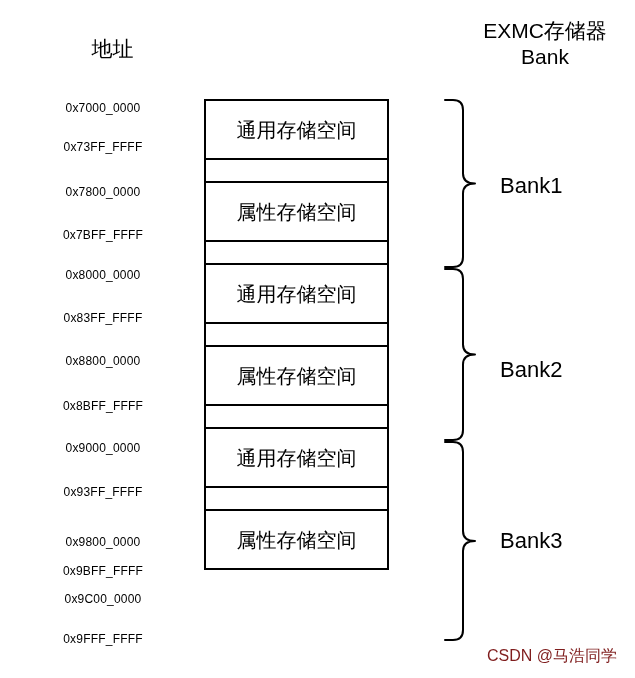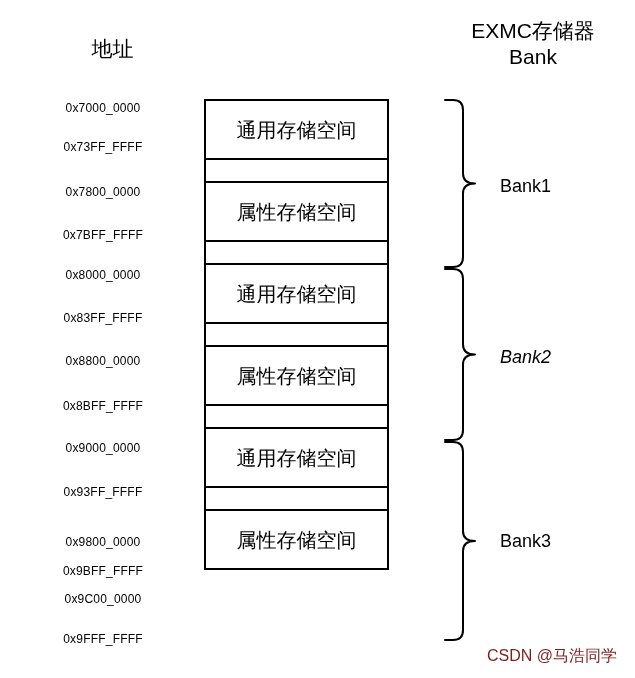--- a/index.html
+++ b/index.html
@@ -26,21 +26,21 @@
   .hdr {
     position: absolute;
     text-align: center;
     font-size: 21px;
     line-height: 26px;
     color: #000;
     white-space: nowrap;
   }
   #hdr-address { left: 30px;  top: 36px; width: 165px; }
   #hdr-space   { left: 205px; top: 36px; width: 220px; }
-  #hdr-bank    { left: 443px; top: 18px; width: 180px; }
+  #hdr-bank    { left: 455px; top: 18px; width: 180px; }
 
   
   .addr {
     position: absolute;
     left: 12px;
     width: 182px;
     text-align: center;
     font-size: 12px;
     line-height: 20px;
     letter-spacing: 0.2px;
@@ -87,21 +87,21 @@
     pointer-events: none;
   }
   .brace-layer svg { display: block; }
 
   
   .bank-label {
     position: absolute;
     left: 500px;
     width: 120px;
     text-align: left;
-    font-size: 18px;
+    font-size: 22px;
     line-height: 22px;
     white-space: nowrap;
   }
 
   
   #watermark {
     position: absolute;
     left: 487px;
     top: 647px;
     font-size: 16px;
@@ -179,19 +179,19 @@
   <div class="brace-layer" id="brace-layer">
       <svg width="60" height="678">
         <path d="M 8 100 L 16 100 Q 26 100 26 110 L 26 173.5 Q 26 183.5 38 183.5 Q 26 183.5 26 193.5 L 26 257 Q 26 267 16 267 L 8 267" fill="none" stroke="#000000" stroke-width="2" stroke-linecap="round" stroke-linejoin="round"></path>
         <path d="M 8 269 L 16 269 Q 26 269 26 279 L 26 344.5 Q 26 354.5 38 354.5 Q 26 354.5 26 364.5 L 26 430 Q 26 440 16 440 L 8 440" fill="none" stroke="#000000" stroke-width="2" stroke-linecap="round" stroke-linejoin="round"></path>
         <path d="M 8 442 L 16 442 Q 26 442 26 452 L 26 531 Q 26 541 38 541 Q 26 541 26 551 L 26 630 Q 26 640 16 640 L 8 640" fill="none" stroke="#000000" stroke-width="2" stroke-linecap="round" stroke-linejoin="round"></path>
       </svg>
     </div>
 
   <div id="bank-labels">
       <div class="bank-label" style="top: 175px;">Bank1</div>
-      <div class="bank-label" style="top: 346px; font-style: italic;">Bank2</div>
+      <div class="bank-label" style="top: 359px;">Bank2</div>
       <div class="bank-label" style="top: 530px;">Bank3</div>
     </div>
 
   <div id="watermark">CSDN @马浩同学</div>
 
 </div>
 
 </body></html>

